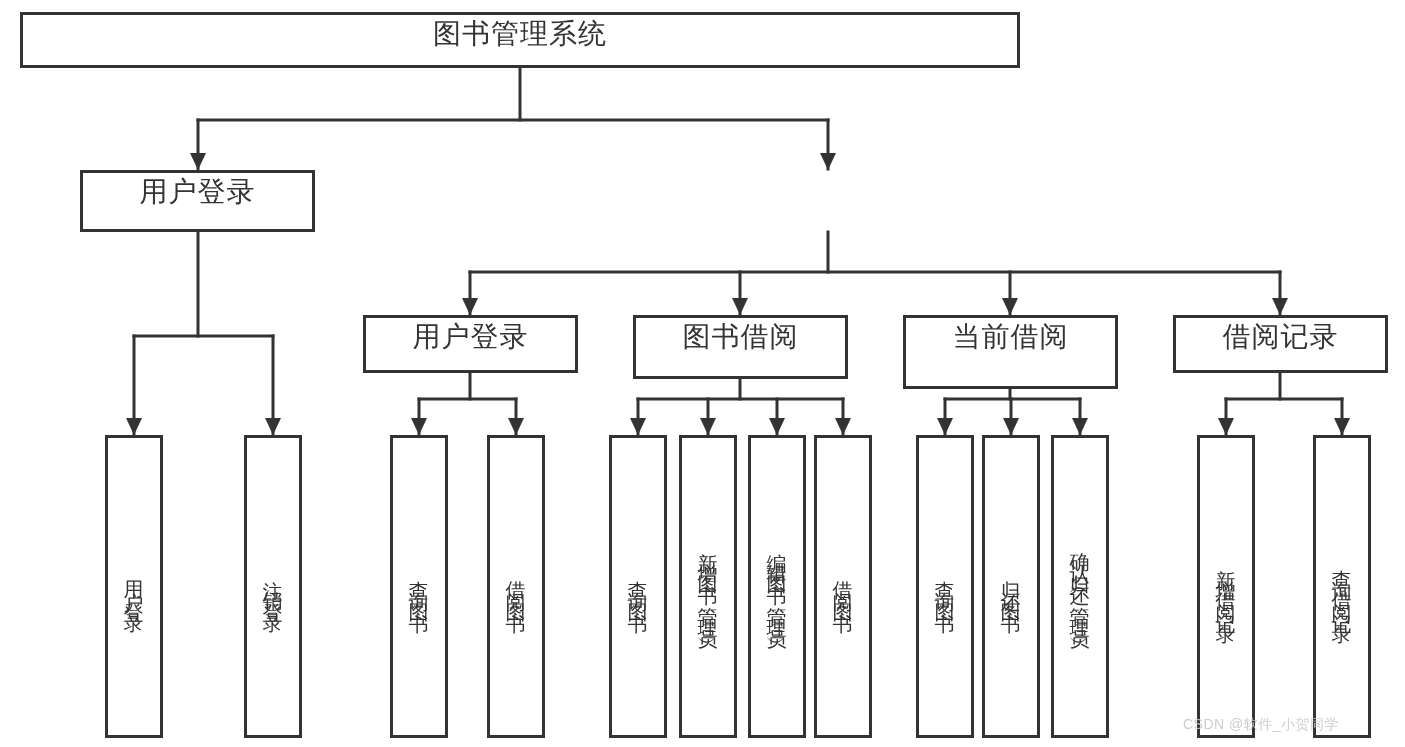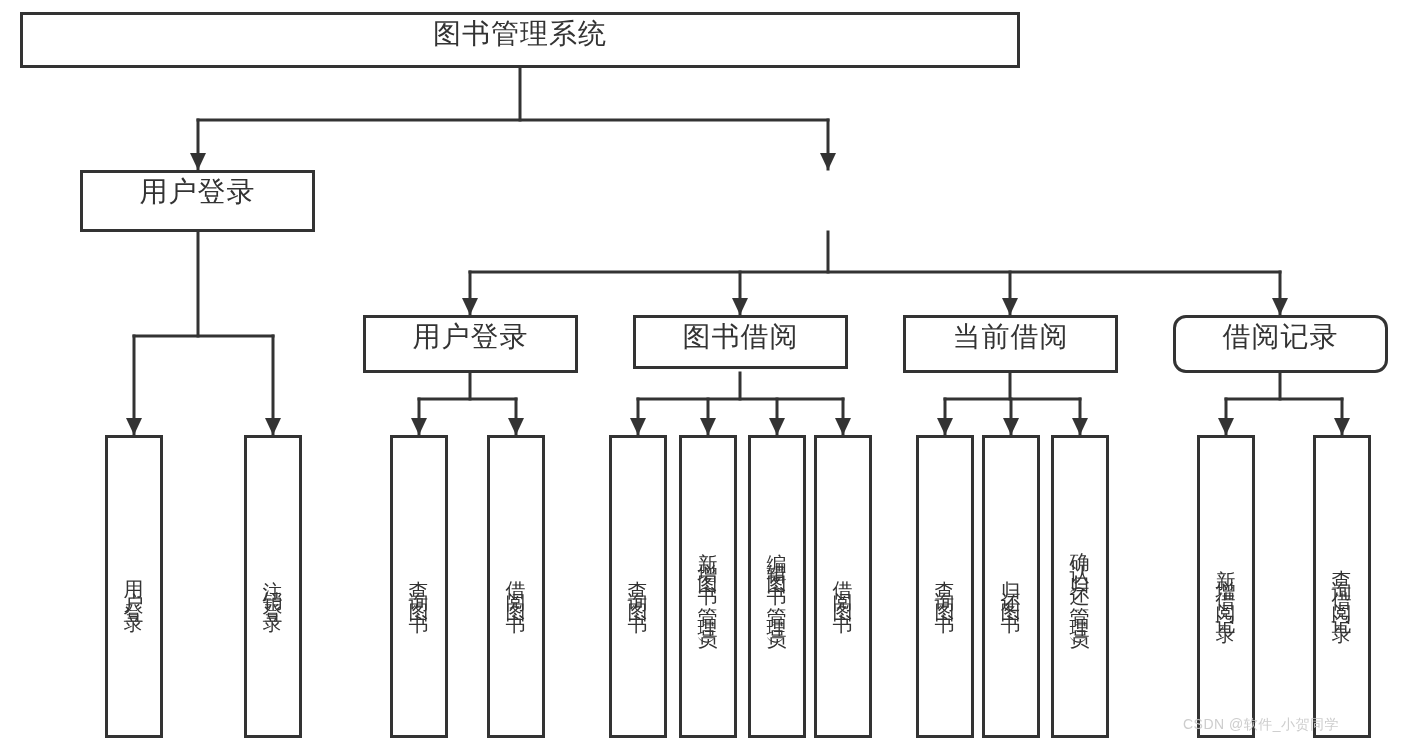--- a/index.html
+++ b/index.html
@@ -125,27 +125,27 @@
     <span>图书管理系统</span>
   </div>
 
   <div class="hnode" style="left:80px; top:170px; width:235px; height:62px;">
     <span>用户登录</span>
   </div>
 
   <div class="hnode" style="left:363px; top:315px; width:215px; height:58px;">
     <span>用户登录</span>
   </div>
-  <div class="hnode" style="left:633px; top:315px; width:215px; height:54px;">
+  <div class="hnode" style="left:633px; top:315px; width:215px; height:64px;">
     <span>图书借阅</span>
   </div>
-  <div class="hnode" style="left:903px; top:315px; width:215px; height:58px;">
+  <div class="hnode" style="left:903px; top:315px; width:215px; height:74px;">
     <span>当前借阅</span>
   </div>
-  <div class="hnode" style="left:1173px; top:315px; width:215px; height:58px;border-radius:13px;">
+  <div class="hnode" style="left:1173px; top:315px; width:215px; height:58px;">
     <span>借阅记录</span>
   </div>
 
   <div class="vnode" style="left:105px;">
     <span class="vtext">用户登录</span>
   </div>
   <div class="vnode" style="left:244px;">
     <span class="vtext">注销登录</span>
   </div>
 

